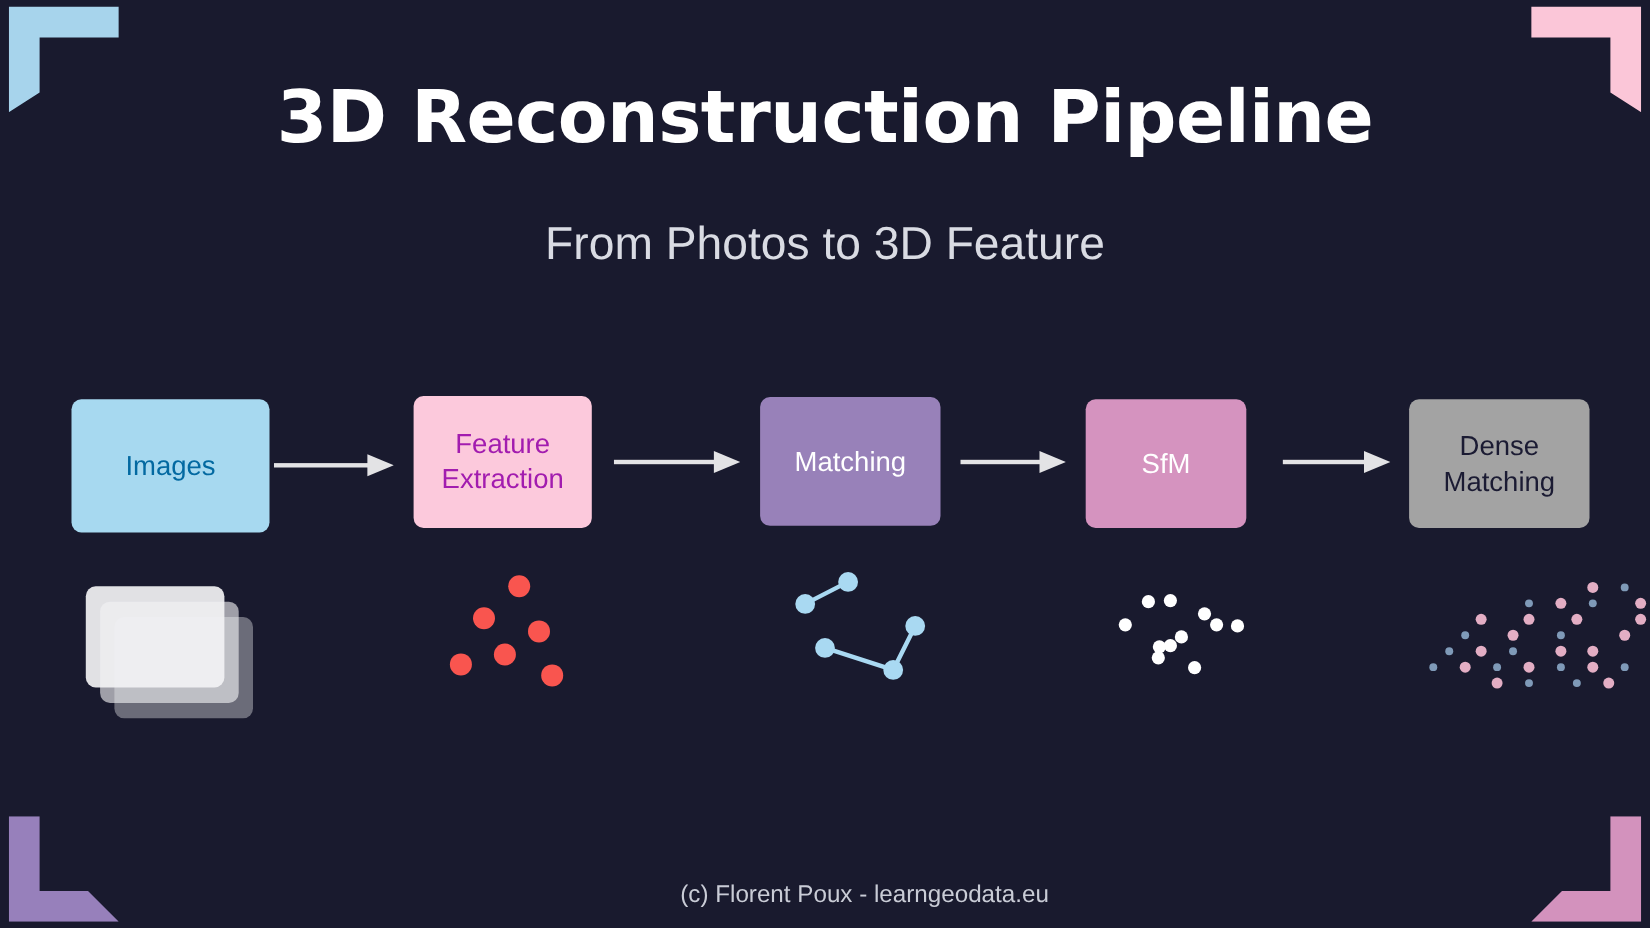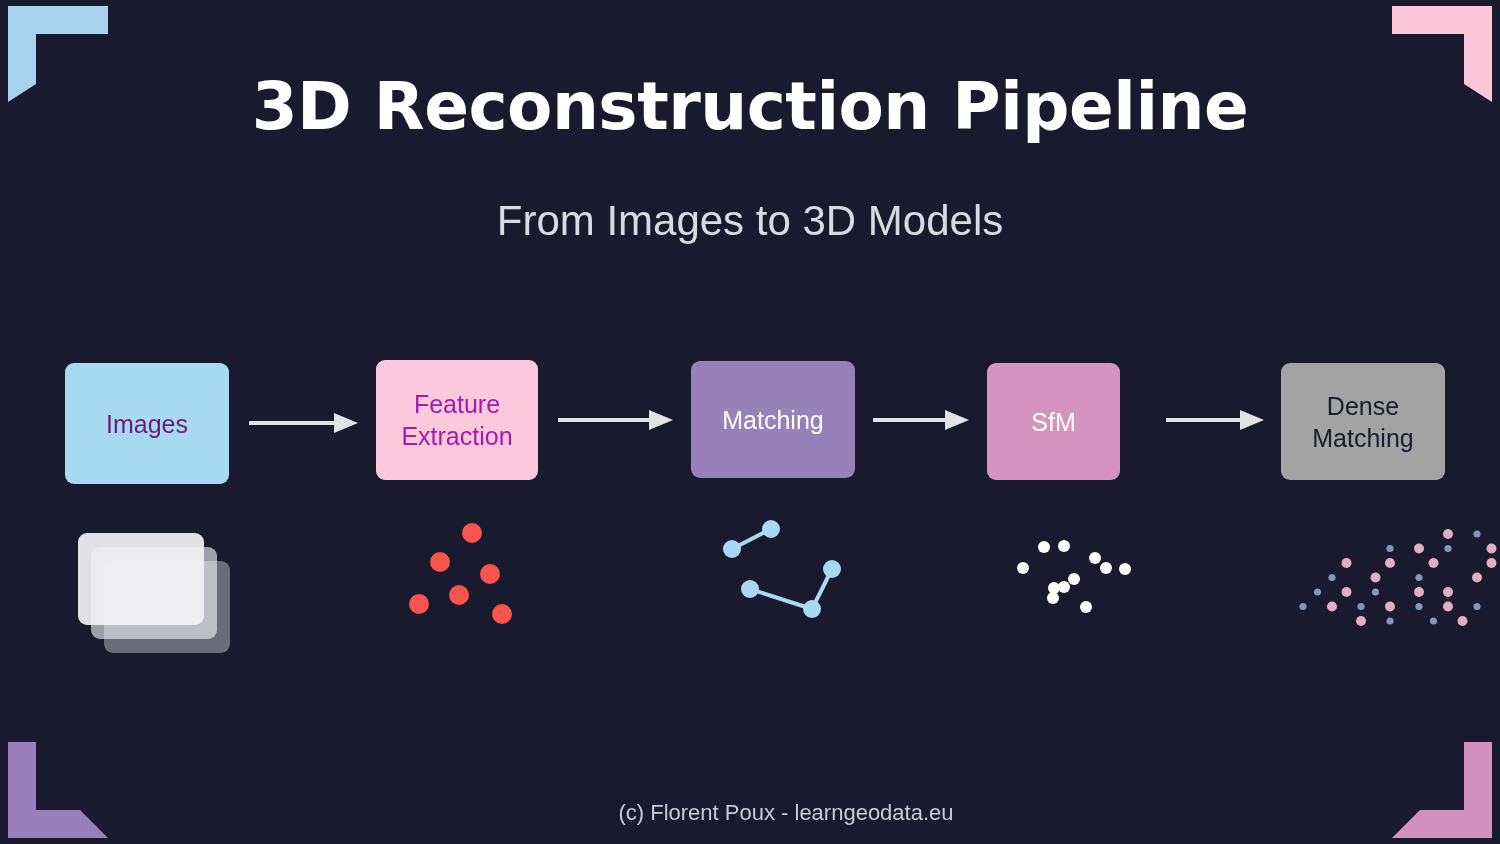--- a/index.html
+++ b/index.html
@@ -109,28 +109,28 @@
     </svg>
   </div>
 
   <div class="corner" style="left:1392px; top:742px;">
     <svg width="100" height="96" viewBox="0 0 100 96">
       <path id="c-br" d="M100,0 L100,96 L0,96 L28,68 L72,68 L72,0 Z" fill="#d392bd"></path>
     </svg>
   </div>
 
   <div id="title" style="color: rgb(255, 255, 255);">3D Reconstruction Pipeline</div>
-  <div id="subtitle" style="color: rgb(217, 219, 227);">From Images to 3D Models</div>
+  <div id="subtitle" style="color: rgb(217, 219, 227);">From Photos to 3D Feature</div>
 
   <div id="pipeline">
-      <div class="stage-box" style="left: 65px; top: 363px; width: 164px; height: 121px; background: rgb(167, 217, 240); color: #701a75;"><span>Images</span></div>
+      <div class="stage-box" style="left: 65px; top: 363px; width: 180px; height: 121px; background: rgb(167, 217, 240); color: #0369a1;"><span>Images</span></div>
       <div class="stage-box" style="left: 376px; top: 360px; width: 162px; height: 120px; background: rgb(252, 201, 220); color: #a21caf;"><span>Feature
 Extraction</span></div>
       <div class="stage-box" style="left: 691px; top: 361px; width: 164px; height: 117px; background: rgb(152, 129, 185); color: rgb(255, 255, 255);"><span>Matching</span></div>
-      <div class="stage-box" style="left: 987px; top: 363px; width: 133px; height: 117px; background: rgb(213, 147, 191); color: rgb(255, 255, 255);"><span>SfM</span></div>
+      <div class="stage-box" style="left: 987px; top: 363px; width: 146px; height: 117px; background: rgb(213, 147, 191); color: rgb(255, 255, 255);"><span>SfM</span></div>
       <div class="stage-box" style="left: 1281px; top: 363px; width: 164px; height: 117px; background: #a3a3a3; color: rgb(27, 27, 51);"><span>Dense
 Matching</span></div>
       <div class="arrow" style="left: 249px; top: 408px;">
         <svg width="109" height="30" viewBox="0 0 109 30">
           <rect x="0" y="13" width="87" height="4" fill="#e3e3e5"></rect>
           <path d="M85,5 L109,15 L85,25 Z" fill="#e3e3e5"></path>
         </svg>
       </div>
       <div class="arrow" style="left: 558px; top: 405px;">
         <svg width="115" height="30" viewBox="0 0 115 30">

